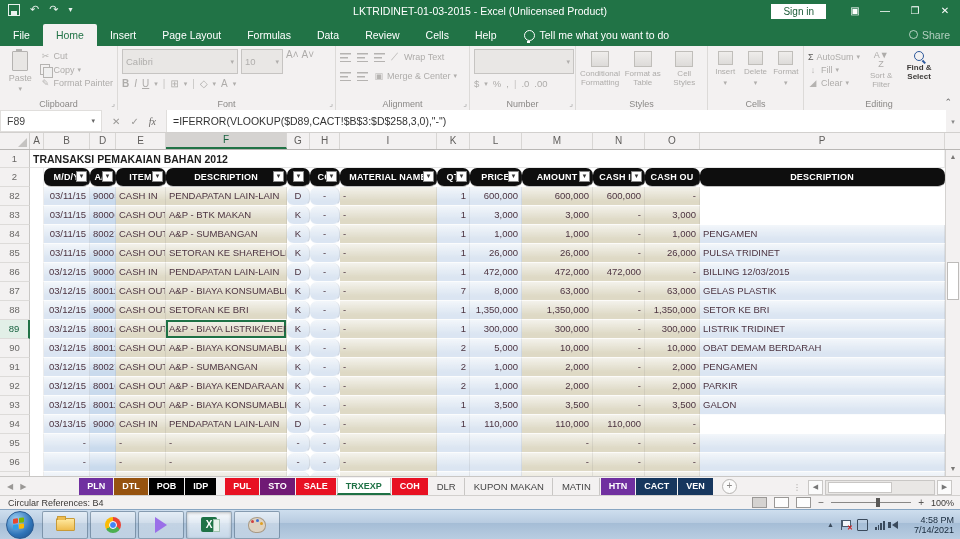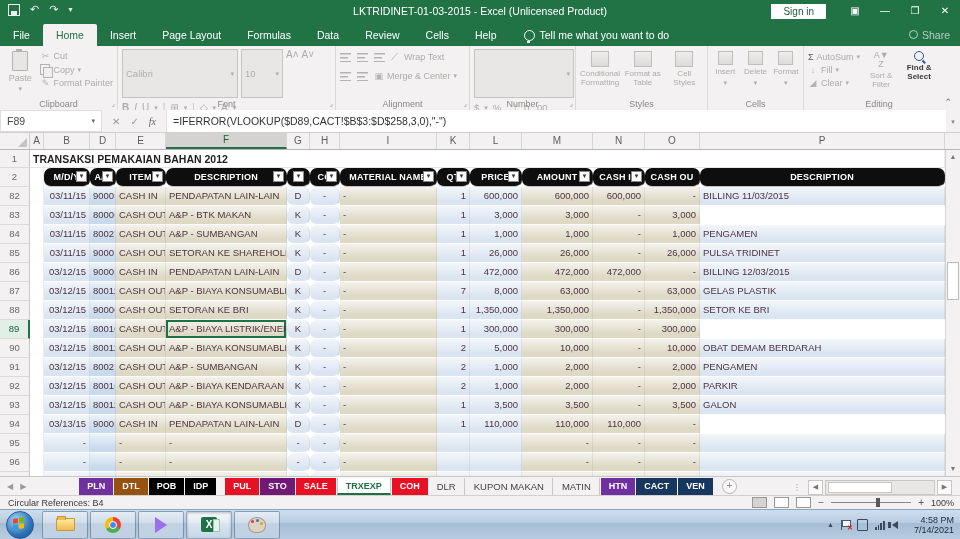--- a/index.html
+++ b/index.html
@@ -31,21 +31,21 @@
   .dis{color:#aeacaa;}
   .rbody{display:flex;height:46px;gap:4px;}
   .bigbtn{width:34px;display:flex;flex-direction:column;align-items:center;font-size:9px;color:#aeacaa;gap:2px;padding-top:2px;}
   .clipic{width:14px;height:18px;border:1px solid #b5b3b1;background:#e8e6e4;border-radius:1px;position:relative;}
   .clipic:after{content:"";position:absolute;left:3px;top:-3px;width:6px;height:3px;background:#b5b3b1;}
   .smallcol{display:flex;flex-direction:column;justify-content:flex-start;gap:3px;padding-top:2px;}
   .sbtn{font-size:9px;color:#aeacaa;display:flex;align-items:center;gap:3px;white-space:nowrap;}
   .ic{display:inline-block;width:10px;height:10px;text-align:center;font-size:9px;color:#b5b3b1;}
   .icopy{width:8px;height:9px;border:1px solid #b5b3b1;position:relative;background:#f3f1f1;}
   .icopy:after{content:"";position:absolute;left:2px;top:2px;width:8px;height:9px;border:1px solid #b5b3b1;background:#efefef;}
-  .combo{height:15px;border:1px solid #c6c4c2;background:#e9e7e5;color:#b0aeac;font-size:9.5px;display:flex;align-items:center;padding:16px 3px;justify-content:space-between;}
+  .combo{height:15px;border:1px solid #c6c4c2;background:#e9e7e5;color:#b0aeac;font-size:9.5px;display:flex;align-items:center;padding:4px 3px;justify-content:space-between;}
   .fmtrow{display:flex;gap:5px;align-items:center;font-size:10px;color:#aeacaa;margin-top:4px;}
   .caret{font-size:7px;color:#b0aeac;}
   .lnic{display:inline-block;width:11px;height:9px;background:
         linear-gradient(#b5b3b1,#b5b3b1) 0 0/11px 1.5px no-repeat,
         linear-gradient(#b5b3b1,#b5b3b1) 0 4px/8px 1.5px no-repeat,
         linear-gradient(#b5b3b1,#b5b3b1) 0 8px/11px 1.5px no-repeat;}
   .stybtn{width:40px;display:flex;flex-direction:column;align-items:center;font-size:8px;color:#aeacaa;text-align:center;line-height:9px;gap:2px;padding-top:2px;}
   .stic{width:16px;height:14px;border:1px solid #c0beba;background:linear-gradient(#efedeb,#dddbd9);}
   .edtxt{font-size:9px;color:#aeacaa;display:flex;align-items:center;gap:3px;}
   .edcol{display:flex;flex-direction:column;gap:3px;padding-top:3px;}
@@ -412,21 +412,20 @@
           <div class="cell tan al" style="width: 50px;">CASH IN</div>
           <div class="cell tan al" style="width: 121px;">PENDAPATAN LAIN-LAIN</div>
           <div class="cell bl ac" style="width: 23px;">D</div>
           <div class="cell bl ac" style="width: 30px;">-</div>
           <div class="cell tan al" style="width: 97px;">-</div>
           <div class="cell bl ar" style="width: 33px;">1</div>
           <div class="cell bl ar" style="width: 52px;">600,000</div>
           <div class="cell tan ar" style="width: 71px;">600,000</div>
           <div class="cell tan ar" style="width: 52px;">600,000</div>
           <div class="cell tan ar" style="width: 55px;">-</div>
-          <div class="cell bl al" style="width: 245px;">BILLING 11/03/2015</div>
         </div>
         <div class="grow">
           <div class="gut">83</div>
           <div class="cell wh al" style="width: 14px;"></div>
           <div class="cell bl ar" style="width: 46px;">03/11/15</div>
           <div class="cell bl2 ar" style="width: 26px;">80006</div>
           <div class="cell tan al" style="width: 50px;">CASH OUT</div>
           <div class="cell tan al" style="width: 121px;">A&amp;P - BTK MAKAN</div>
           <div class="cell bl ac" style="width: 23px;">K</div>
           <div class="cell bl ac" style="width: 30px;">-</div>
@@ -530,20 +529,21 @@
           <div class="cell tan al" style="width: 50px;">CASH OUT</div>
           <div class="cell tan al selcell" style="width: 121px;">A&amp;P - BIAYA LISTRIK/ENERGI/AIR</div>
           <div class="cell bl ac" style="width: 23px;">K</div>
           <div class="cell bl ac" style="width: 30px;">-</div>
           <div class="cell tan al" style="width: 97px;">-</div>
           <div class="cell bl ar" style="width: 33px;">1</div>
           <div class="cell bl ar" style="width: 52px;">300,000</div>
           <div class="cell tan ar" style="width: 71px;">300,000</div>
           <div class="cell tan ar" style="width: 52px;">-</div>
           <div class="cell tan ar" style="width: 55px;">300,000</div>
+          <div class="cell bl al" style="width: 245px;">LISTRIK TRIDINET</div>
         </div>
         <div class="grow">
           <div class="gut">90</div>
           <div class="cell wh al" style="width: 14px;"></div>
           <div class="cell bl ar" style="width: 46px;">03/12/15</div>
           <div class="cell bl2 ar" style="width: 26px;">80011</div>
           <div class="cell tan al" style="width: 50px;">CASH OUT</div>
           <div class="cell tan al" style="width: 121px;">A&amp;P - BIAYA KONSUMABLE</div>
           <div class="cell bl ac" style="width: 23px;">K</div>
           <div class="cell bl ac" style="width: 30px;">-</div>

